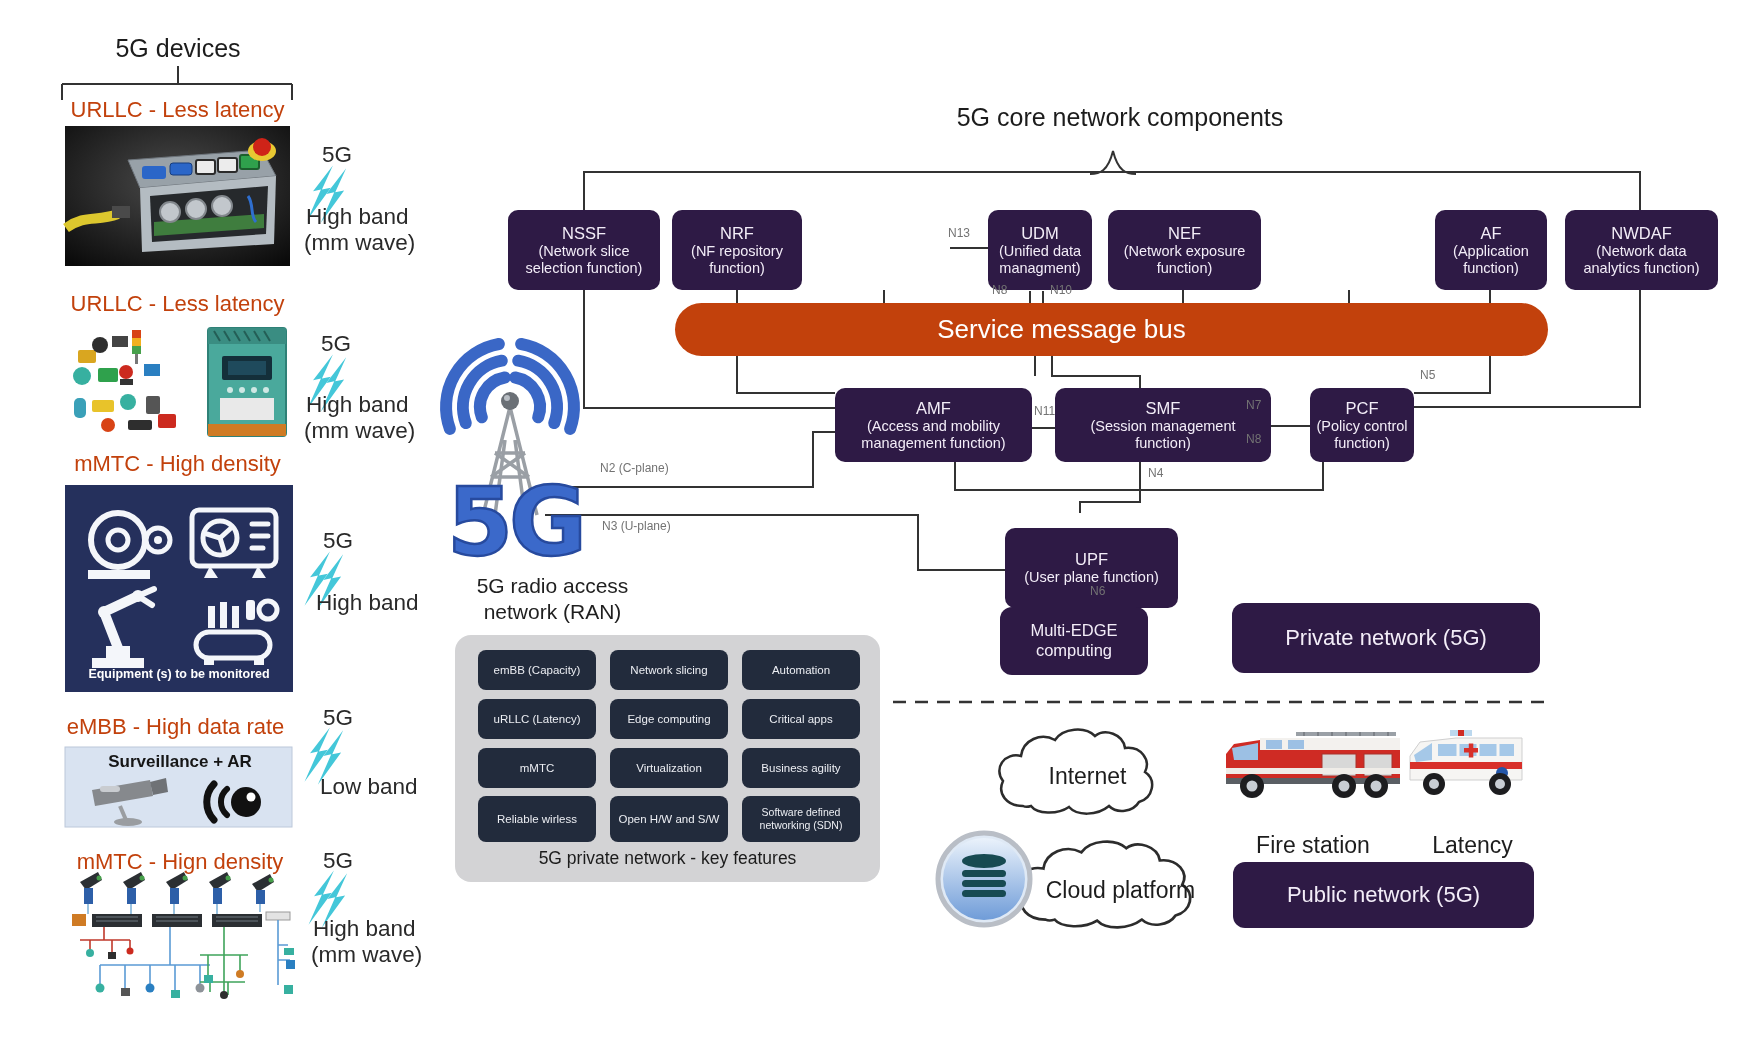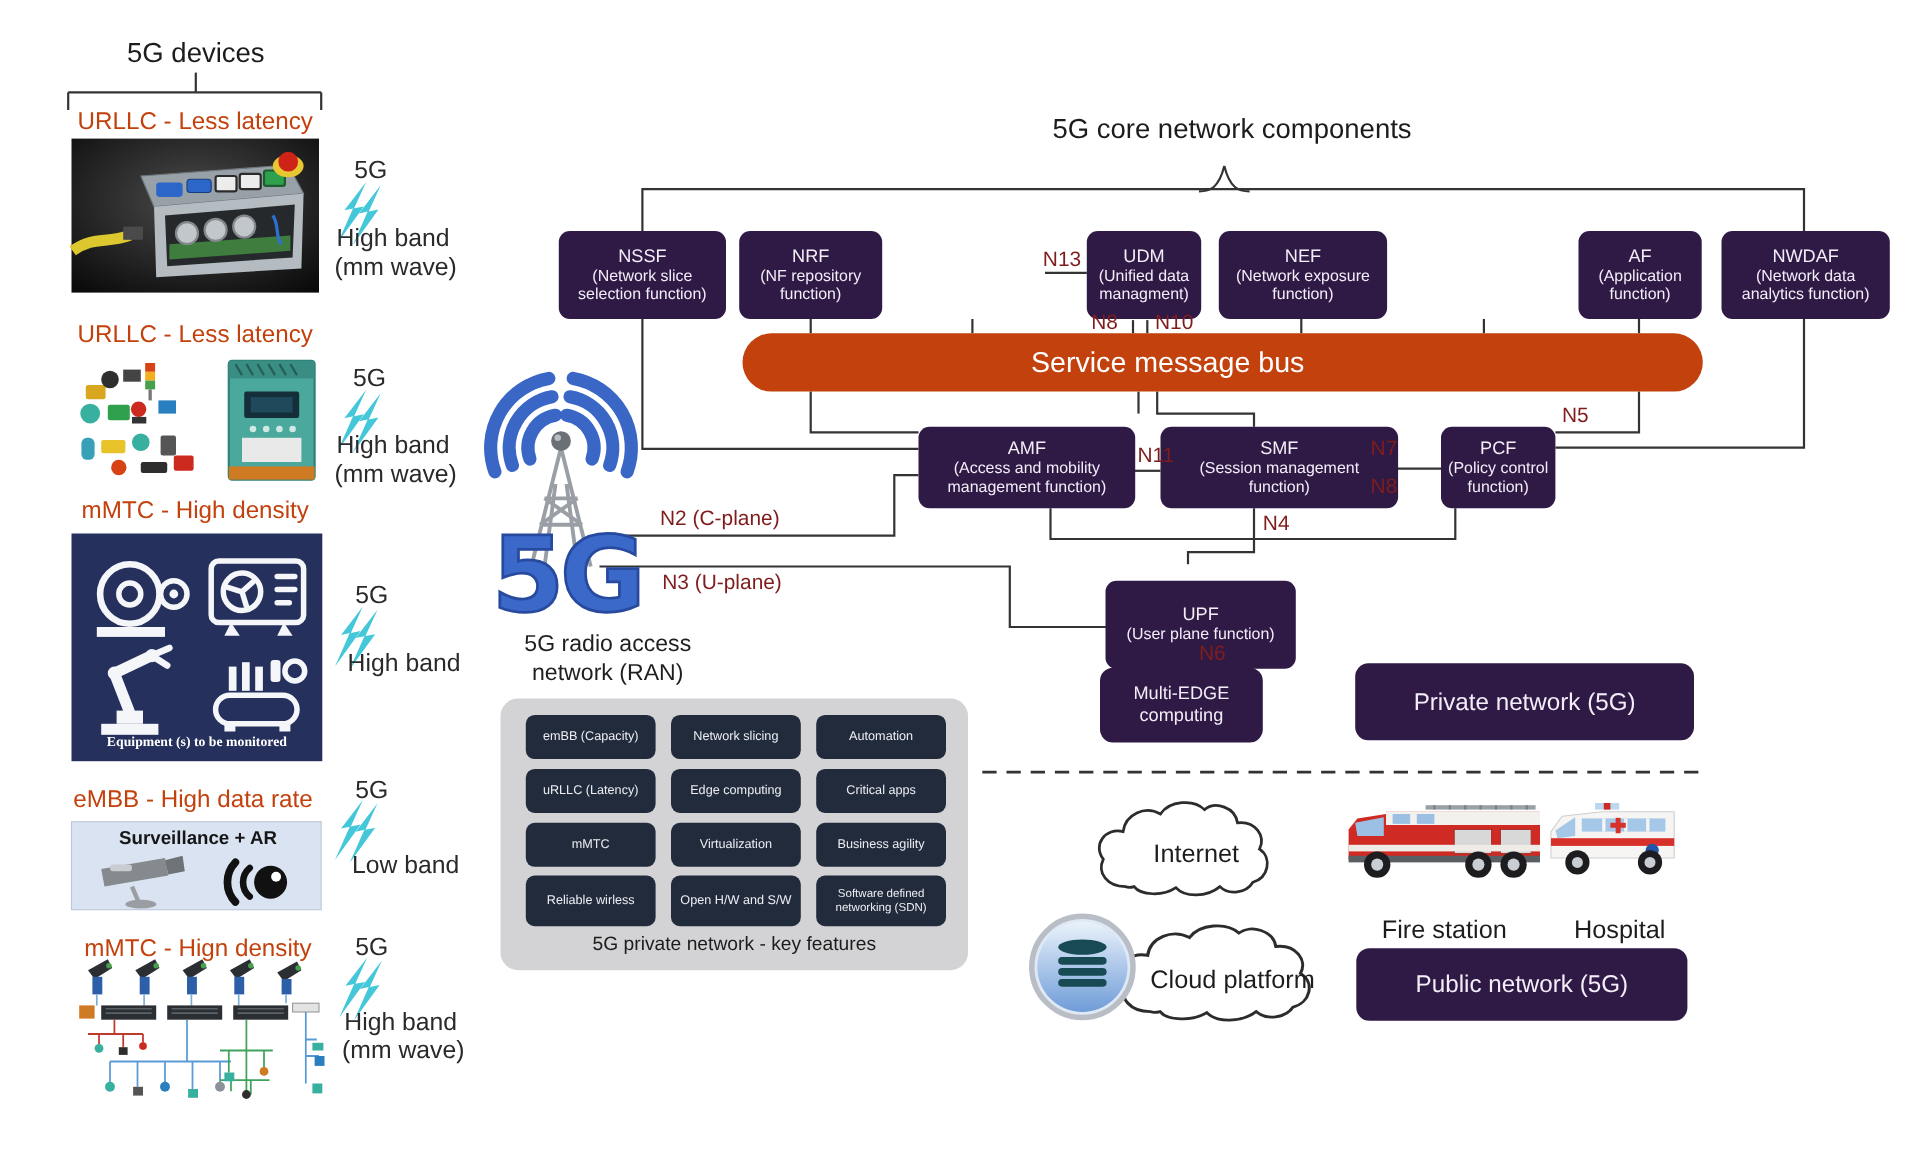--- a/index.html
+++ b/index.html
@@ -8,21 +8,21 @@
   svg.overlay{position:absolute;left:0;top:0;z-index:0;}
   .t{position:absolute;z-index:2;}
   .pbox{position:absolute;z-index:2;background:#2e1a45;color:#f3edf8;border-radius:10px;
         display:flex;flex-direction:column;justify-content:center;align-items:center;text-align:center;
         padding:4px 6px;box-sizing:border-box;line-height:1.16;}
   .pbox .abbr{font-size:16.5px;}
   .pbox .desc{font-size:14.5px;}
   .bus{position:absolute;z-index:2;background:#c2410c;color:#ffffff;border-radius:27px;
        display:flex;align-items:center;justify-content:center;font-size:26px;}
   .bus span{transform:translateX(-50px);}
-  .nl{position:absolute;z-index:2;font-size:19px;color:#7f1d1d;white-space:nowrap;}
+  .nl{position:absolute;z-index:2;font-size:12px;color:#737373;white-space:nowrap;}
   .dev-label{position:absolute;z-index:2;font-size:22px;color:#c2410c;text-align:center;white-space:nowrap;}
   .band{position:absolute;z-index:2;font-size:22.5px;color:#2a2a2a;white-space:nowrap;}
   .big-title{position:absolute;z-index:2;font-size:25px;color:#1c1c1c;text-align:center;}
   .panel{position:absolute;z-index:1;background:#d3d3d5;border-radius:16px;}
   .fbtn{position:absolute;z-index:2;background:#222b3c;color:#eceef3;border-radius:8px;
         display:flex;align-items:center;justify-content:center;text-align:center;
         font-size:11.5px;line-height:1.25;padding:2px 4px;box-sizing:border-box;}
   .netbox{position:absolute;z-index:2;background:#2e1a45;color:#f3edf8;border-radius:12px;
           display:flex;align-items:center;justify-content:center;text-align:center;
           font-size:22px;line-height:1.2;padding:4px;box-sizing:border-box;}
@@ -345,21 +345,21 @@
         <circle cx="94" cy="56" r="5" fill="#c9ced4"></circle>
   </g>
 </svg>
 
 <div class="big-title t" style="left:88px;top:34px;width:180px;">5G devices</div>
 <div class="dev-label" style="left:60px;top:97px;width:235px;">URLLC - Less latency</div>
 <div class="dev-label" style="left:60px;top:291px;width:235px;">URLLC - Less latency</div>
 <div class="dev-label" style="left:55px;top:451px;width:245px;">mMTC - High density</div>
 <div class="dev-label" style="left:48px;top:714px;width:255px;">eMBB - High data rate</div>
 <div class="dev-label" style="left:55px;top:849px;width:250px;">mMTC - Hign density</div>
-<div class="cap navy t" style="left:70px;top:667px;width:218px;font-family:Liberation Serif, serif;">Equipment (s) to be monitored</div>
+<div class="cap navy t" style="left:70px;top:667px;width:218px;">Equipment (s) to be monitored</div>
 <div class="cap surv t" style="left:80px;top:752px;width:200px;">Surveillance + AR</div>
 
 <div class="band" style="left:322px;top:142px;">5G</div>
 <div class="band" style="left:306px;top:204px;">High band</div>
 <div class="band" style="left:304px;top:230px;">(mm wave)</div>
 <div class="band" style="left:321px;top:331px;">5G</div>
 <div class="band" style="left:306px;top:392px;">High band</div>
 <div class="band" style="left:304px;top:418px;">(mm wave)</div>
 <div class="band" style="left:323px;top:528px;">5G</div>
 <div class="band" style="left:316px;top:590px;">High band</div>
@@ -448,15 +448,15 @@
 <div class="fbtn" style="left:742px;top:796px;width:118px;height:46px;font-size:10.5px;">Software defined networking (SDN)</div>
 <div class="cap feat t" style="left:455px;top:848px;width:425px;">5G private network - key features</div>
 
 <div class="netbox small" style="left:1000px;top:607px;width:148px;height:68px;">Multi-EDGE computing</div>
 <div class="netbox" style="left:1232px;top:603px;width:308px;height:70px;">Private network (5G)</div>
 <div class="netbox" style="left:1233px;top:862px;width:301px;height:66px;">Public network (5G)</div>
 
 <div class="cloud-label" style="left:1030px;top:763px;width:115px;text-align:center;">Internet</div>
 <div class="cloud-label" style="left:1038px;top:877px;width:165px;">Cloud platform</div>
 <div class="cloud-label" style="left:1243px;top:832px;width:140px;">Fire station</div>
-<div class="cloud-label" style="left:1415px;top:832px;width:115px;">Hospital</div>
+<div class="cloud-label" style="left:1415px;top:832px;width:115px;">Latency</div>
 
 </div>
 
 </body></html>

